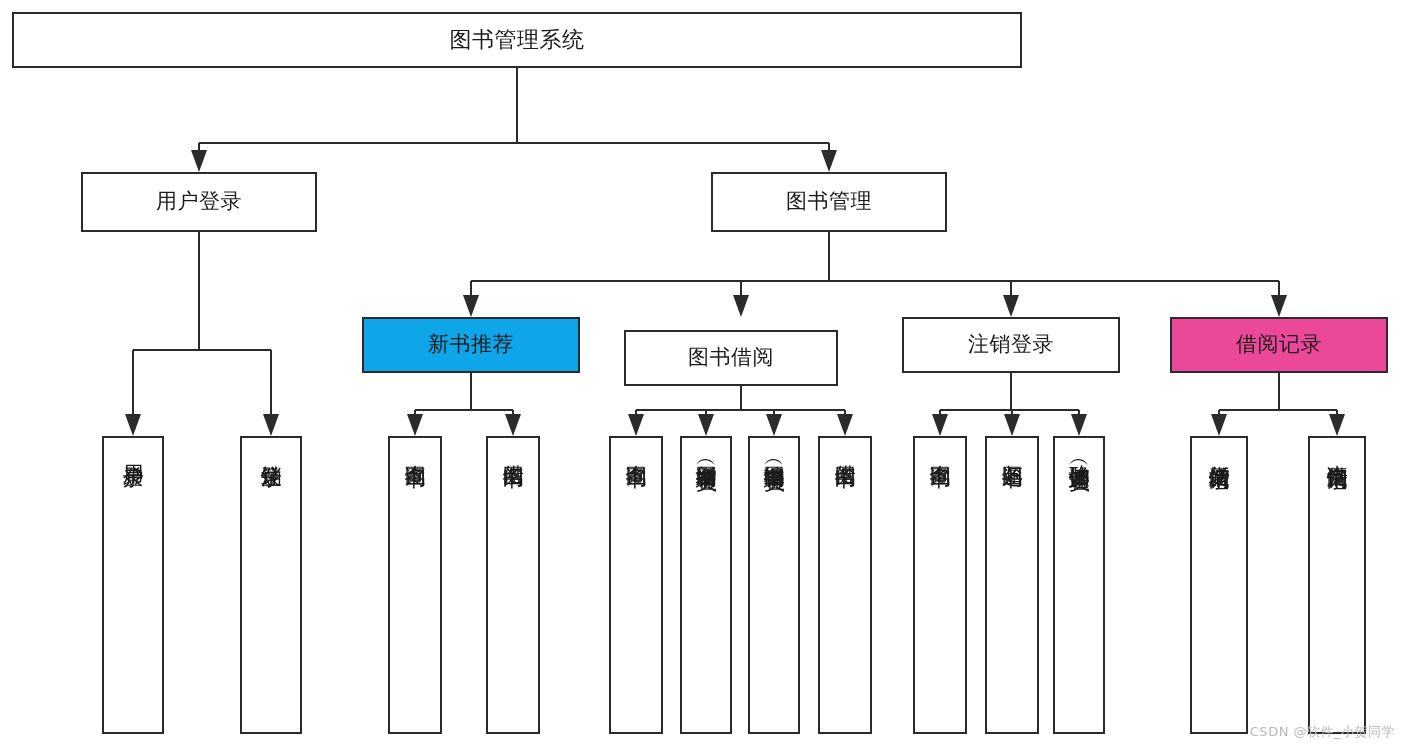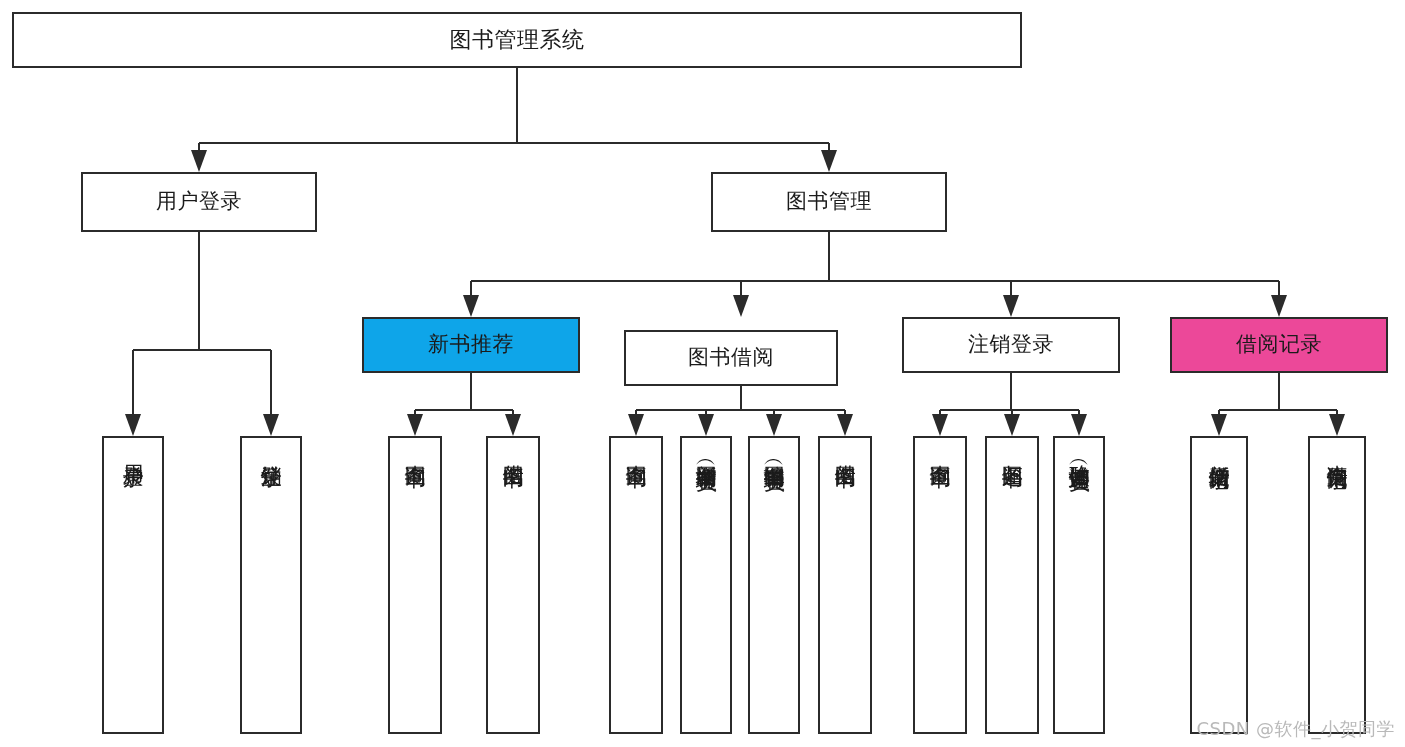--- a/index.html
+++ b/index.html
@@ -59,21 +59,21 @@
     text-orientation: upright;
     font-size: 21px;
     line-height: 1.06;
     letter-spacing: 1px;
     white-space: nowrap;
   }
   .watermark {
     position: absolute;
     right: 10px;
     bottom: 6px;
-    font-size: 18px;
+    font-size: 13px;
     color: #b9b9b9;
     letter-spacing: 0.5px;
     white-space: nowrap;
     font-family: "DejaVu Sans", "Liberation Sans", sans-serif;
   }
 </style>
 </head>
 <body>
 
 <div id="canvas">

